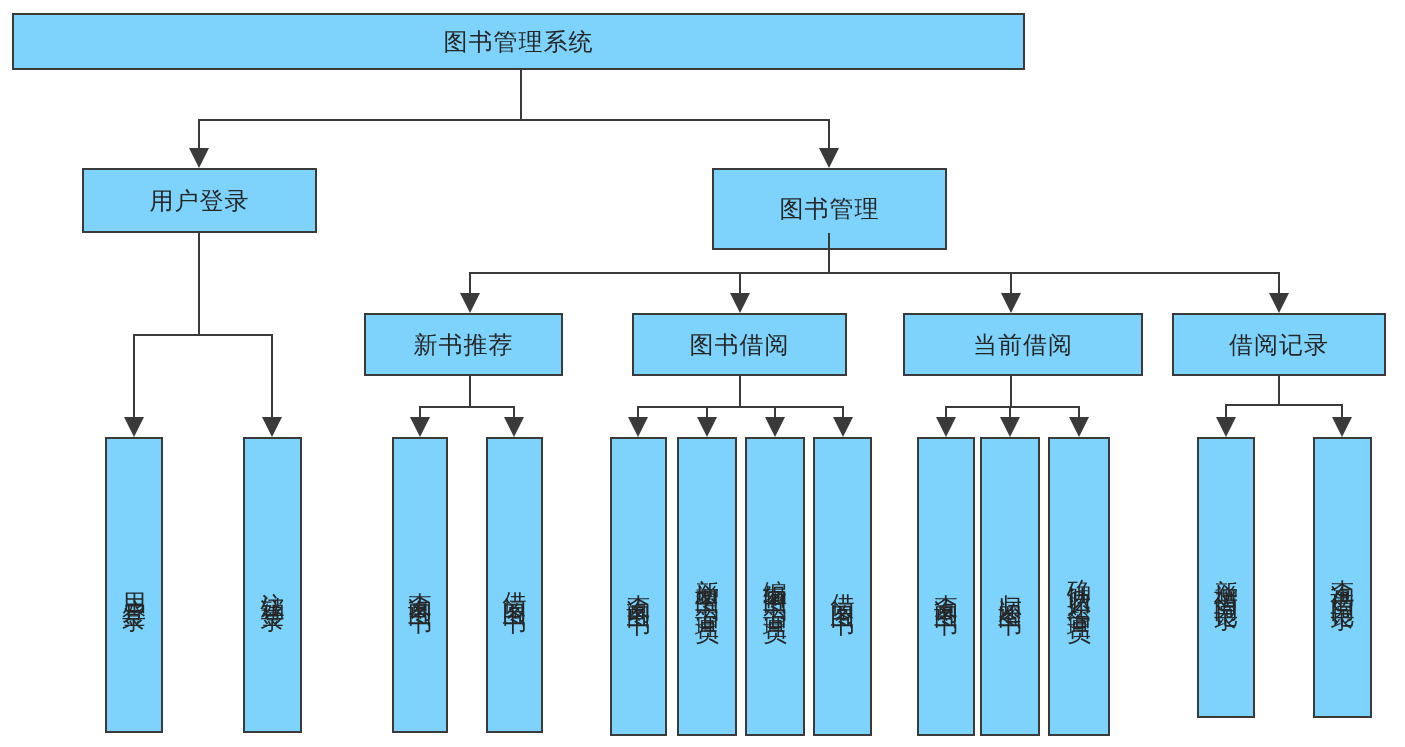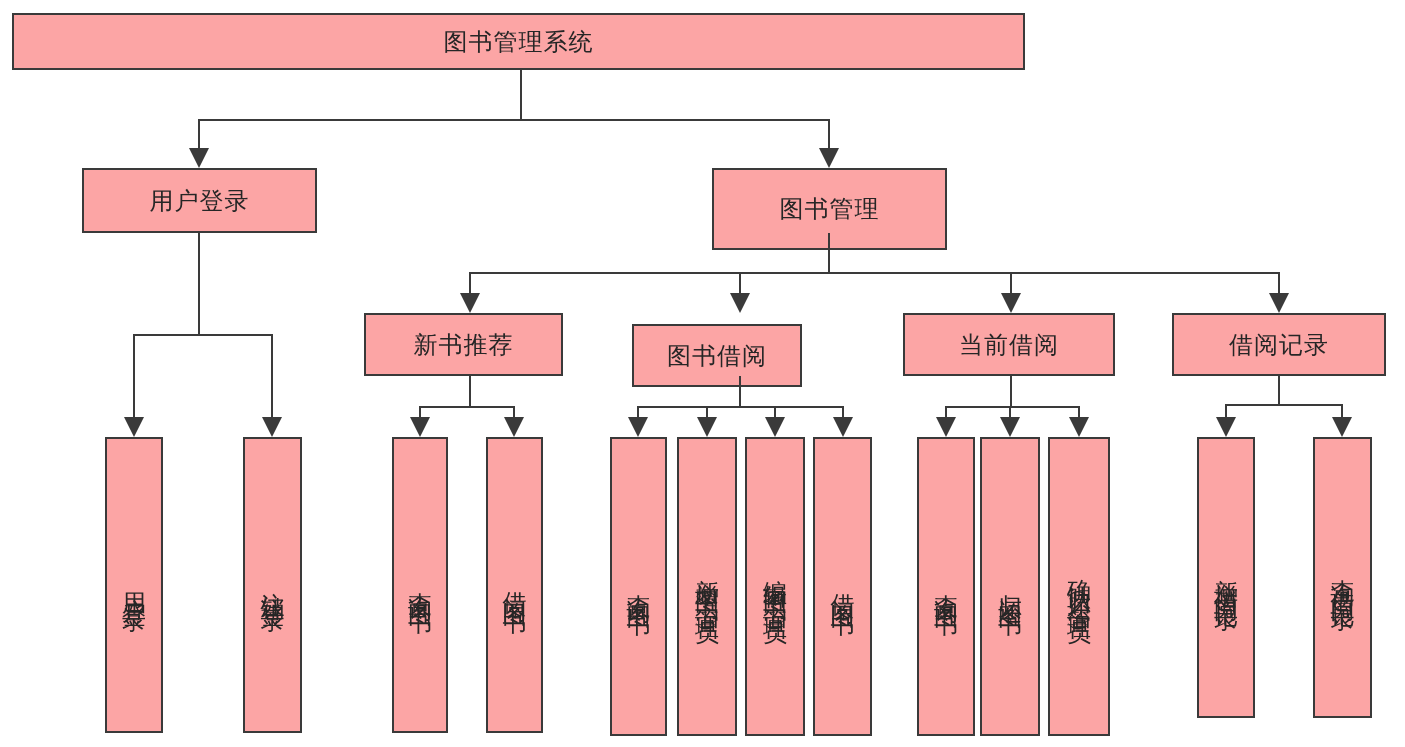--- a/index.html
+++ b/index.html
@@ -1,18 +1,18 @@
 <!DOCTYPE html>
 <html><head>
 <meta charset="utf-8">
 <style>
   html,body{margin:0;padding:0;background:#fff}
   .stage{position:relative;width:1405px;height:747px;background:#ffffff;overflow:hidden;
          font-family:"Liberation Sans","DejaVu Sans",sans-serif;color:#262626}
-  .hbox,.vbox{position:absolute;box-sizing:border-box;background:#fca5a5;border:2px solid #3a3a3a;
+  .hbox,.vbox{position:absolute;box-sizing:border-box;background:#7dd3fc;border:2px solid #3a3a3a;
          display:flex;align-items:center;justify-content:center}
   .hbox{font-size:24px;letter-spacing:1px}
   .hbox span{white-space:nowrap}
   .vbox{font-size:24px}
   .vbox span{writing-mode:vertical-rl;text-orientation:mixed;letter-spacing:6px}
   .vl,.hl{position:absolute;background:#3a3a3a}
   .vl{width:2px}
   .hl{height:2px}
   .ar{position:absolute;width:0;height:0;border-left:10px solid transparent;
       border-right:10px solid transparent;border-top:20px solid #3a3a3a}
@@ -55,24 +55,24 @@
   <div class="vl" style="left:739px;top:274px;height:21px"></div>
   <div class="ar" style="left:730px;top:293px"></div>
   <div class="vl" style="left:1010px;top:274px;height:21px"></div>
   <div class="ar" style="left:1001px;top:293px"></div>
   <div class="vl" style="left:1278px;top:274px;height:21px"></div>
   <div class="ar" style="left:1269px;top:293px"></div>
 
   <div class="hbox" style="left:364px;top:313px;width:199px;height:63px">
     <span>新书推荐</span>
   </div>
-  <div class="hbox" style="left:632px;top:324px;width:170px;height:63px">
+  <div class="hbox" style="left:632px;top:313px;width:215px;height:63px">
     <span>图书借阅</span>
   </div>
-  <div class="hbox" style="left:903px;top:313px;width:212px;height:63px">
+  <div class="hbox" style="left:903px;top:313px;width:240px;height:63px">
     <span>当前借阅</span>
   </div>
   <div class="hbox" style="left:1172px;top:313px;width:214px;height:63px">
     <span>借阅记录</span>
   </div>
 
   <div class="vl" style="left:469px;top:376px;height:32px"></div>
   <div class="hl" style="left:419px;top:406px;width:96px"></div>
   <div class="vl" style="left:419px;top:408px;height:11px"></div>
   <div class="ar" style="left:410px;top:417px"></div>

